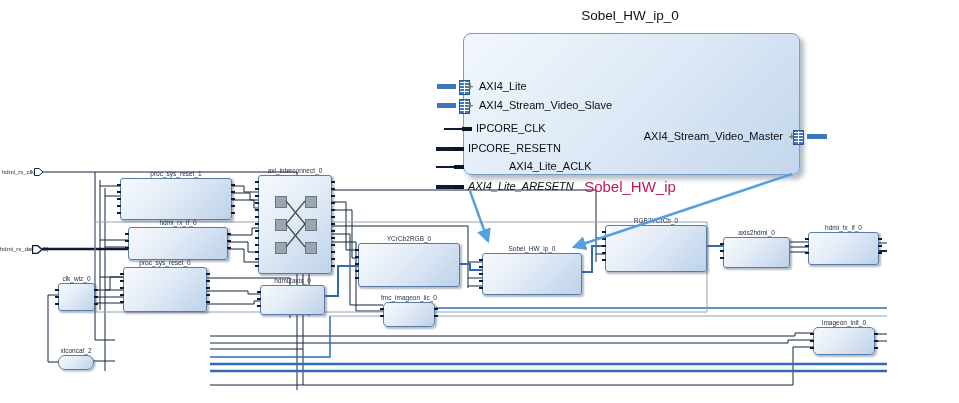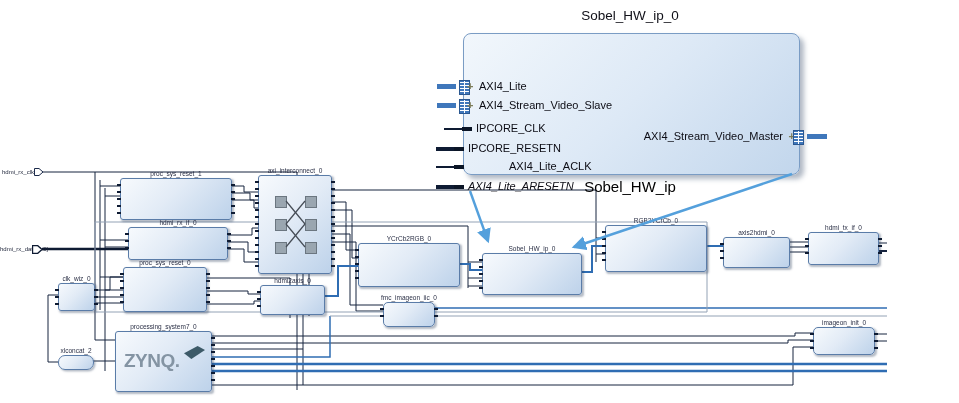--- a/index.html
+++ b/index.html
@@ -23,21 +23,21 @@
   .busport{position:absolute;z-index:3;width:8px;height:8px;background:#2d5f9e;border:1px solid #13335e;
            background-image:linear-gradient(0deg,transparent 3px,#fff 3px,#fff 4px,transparent 4px);}
   
   #main-ip{position:absolute;z-index:4;left:463px;top:33px;width:335px;height:140px;
            border:1px solid #7a9cc4;border-radius:8px;
            background:linear-gradient(135deg,#f2f7fc 0%,#dde9f6 50%,#c2d6ec 100%);
            box-shadow:4px 4px 5px rgba(60,80,110,.4);}
   #main-title{position:absolute;z-index:4;left:540px;top:8px;width:180px;text-align:center;
               font-size:13.5px;color:#101018;}
   #main-caption{position:absolute;z-index:4;left:545px;top:178px;width:170px;text-align:center;
-                font-size:15px;color:#000000;}
+                font-size:15px;color:#be185d;}
   .mrow{position:absolute;height:16px;font-size:11px;color:#0c0c14;}
   .mrow .plus{position:absolute;left:3px;top:1px;width:10px;font-size:11px;font-weight:bold;color:#7d7d5a;}
   .mrow .ptxt{position:absolute;left:15px;top:1px;white-space:nowrap;}
   .ifconn{position:absolute;left:-5px;top:1px;width:9px;height:13px;background:#3f77bb;border:1px solid #2a5790;
           background-image:repeating-linear-gradient(0deg,transparent 0 2px,#fff 2px 3px),
                            linear-gradient(90deg,transparent 0 4px,#fff 4px 5px,transparent 5px);}
   .busstub{position:absolute;left:-27px;top:5px;width:19px;height:5px;background:#3f77bb;}
   .wstub{position:absolute;left:-28px;width:28px;background:#0e1b33;}
   .wnub{position:absolute;left:-10px;top:6px;width:10px;height:4px;background:#0b1526;}
   .thin{top:7px;height:1.5px;} .thick{top:6px;height:3.5px;}
@@ -276,26 +276,20 @@
       <i class="stR"></i>
     <span class="lbl">hdmi_tx_if_0</span>
   </div>
 
   <div class="blk" style="left:813px;top:327px;width:60px;height:26px;border-radius:5px;">
     <i class="stL"></i>
       <i class="stR"></i>
     <span class="lbl">imageon_init_0</span>
   </div>
 
-  <div class="blk" style="left:115px;top:331px;width:95px;height:59px;">
-    <i class="stR"></i>
-    <span class="lbl">processing_system7_0</span>
-    <span class="zlogo">ZYNQ.</span>
-    <span class="zswoosh"></span>
-  </div>
 
   <div class="blk" style="left:58px;top:355px;width:34px;height:13px;border-radius:7px;">
     <span class="lbl">xlconcat_2</span>
   </div>
 
   <span class="pin-label" style="left:2px;top:169px;width:30px;text-align:right;">hdmi_rx_clk</span>
   <svg class="psym" style="left:34px;top:168px;" width="10" height="8">
     <path d="M0.5,0.5 h4.5 l4,3.5 -4,3.5 h-4.5 z" fill="#fff" stroke="#1b2a4a"></path>
   </svg>
 

